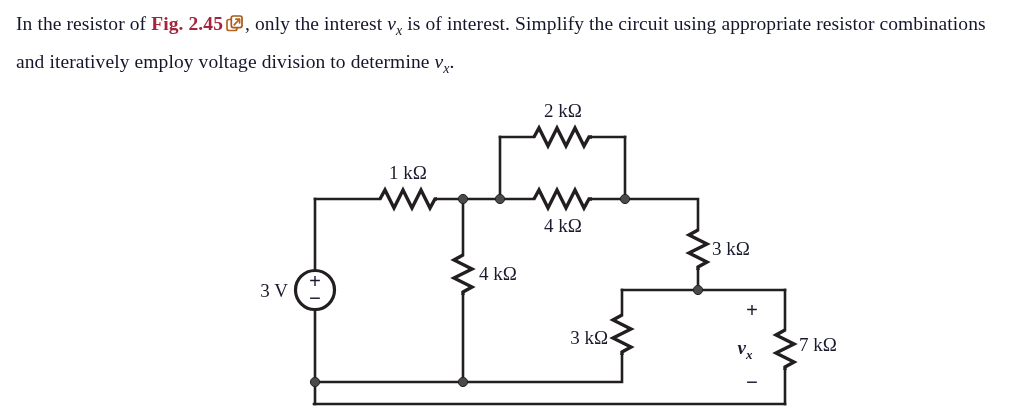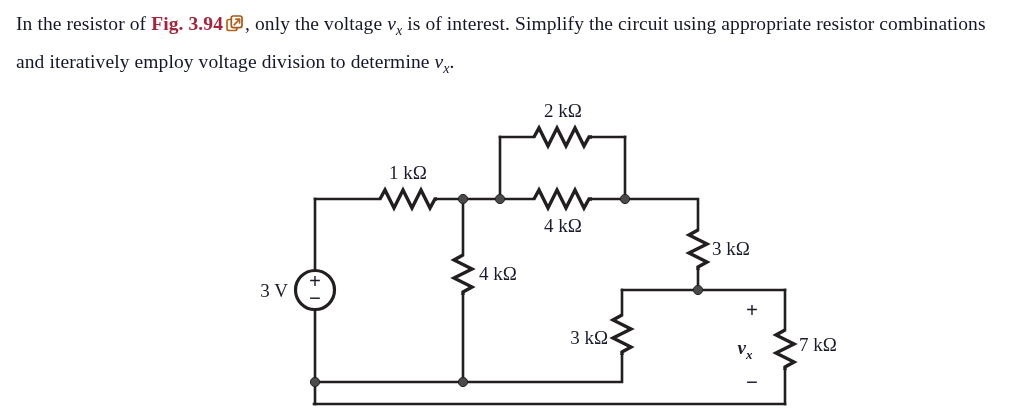--- a/index.html
+++ b/index.html
@@ -102,26 +102,26 @@
     font-style: italic;
     font-weight: bold;
   }
 </style>
 </head>
 <body>
 
 <div id="page">
 
   <div class="prompt">
-    <span>In the resistor of </span><span class="fig-link">Fig. 3.94</span><span class="ext-icon"><svg width="17" height="17" viewBox="0 0 17 17" aria-hidden="true">
+    <span>In the resistor of </span><span class="fig-link">Fig. 2.45</span><span class="ext-icon"><svg width="17" height="17" viewBox="0 0 17 17" aria-hidden="true">
           <rect x="1" y="4.5" width="10" height="11" rx="2" ry="2" fill="#ffffff" stroke="#b5651d" stroke-width="1.7"></rect>
           <rect x="5.3" y="1" width="10.7" height="11.6" rx="2" ry="2" fill="#ffffff" stroke="#a85a18" stroke-width="1.7"></rect>
           <path d="M8.2 9.9 L13.1 4.6" stroke="#b5651d" stroke-width="1.7" fill="none" stroke-linecap="round"></path>
           <path d="M9.9 4.2 L13.6 4.2 L13.6 7.9" stroke="#b5651d" stroke-width="1.7" fill="none" stroke-linecap="round" stroke-linejoin="round"></path>
-        </svg></span><span>, only the voltage </span><span class="var"><span>v</span><sub>x</sub></span><span> is of interest. Simplify the circuit using appropriate resistor combinations and iteratively employ voltage division to determine </span><span class="var"><span>v</span><sub>x</sub></span><span>.</span>
+        </svg></span><span>, only the interest </span><span class="var"><span>v</span><sub>x</sub></span><span> is of interest. Simplify the circuit using appropriate resistor combinations and iteratively employ voltage division to determine </span><span class="var"><span>v</span><sub>x</sub></span><span>.</span>
   </div>
 
   <div id="circuit-wrap">
     <svg id="circuit" width="1024" height="323" viewBox="0 0 1024 323">
 
       <path class="wire" d="M315,107 L380,107"></path>
 
       <path class="wire" d="M437,107 L500,107"></path>
 
       <path class="wire" d="M500,107 L500,45"></path>

